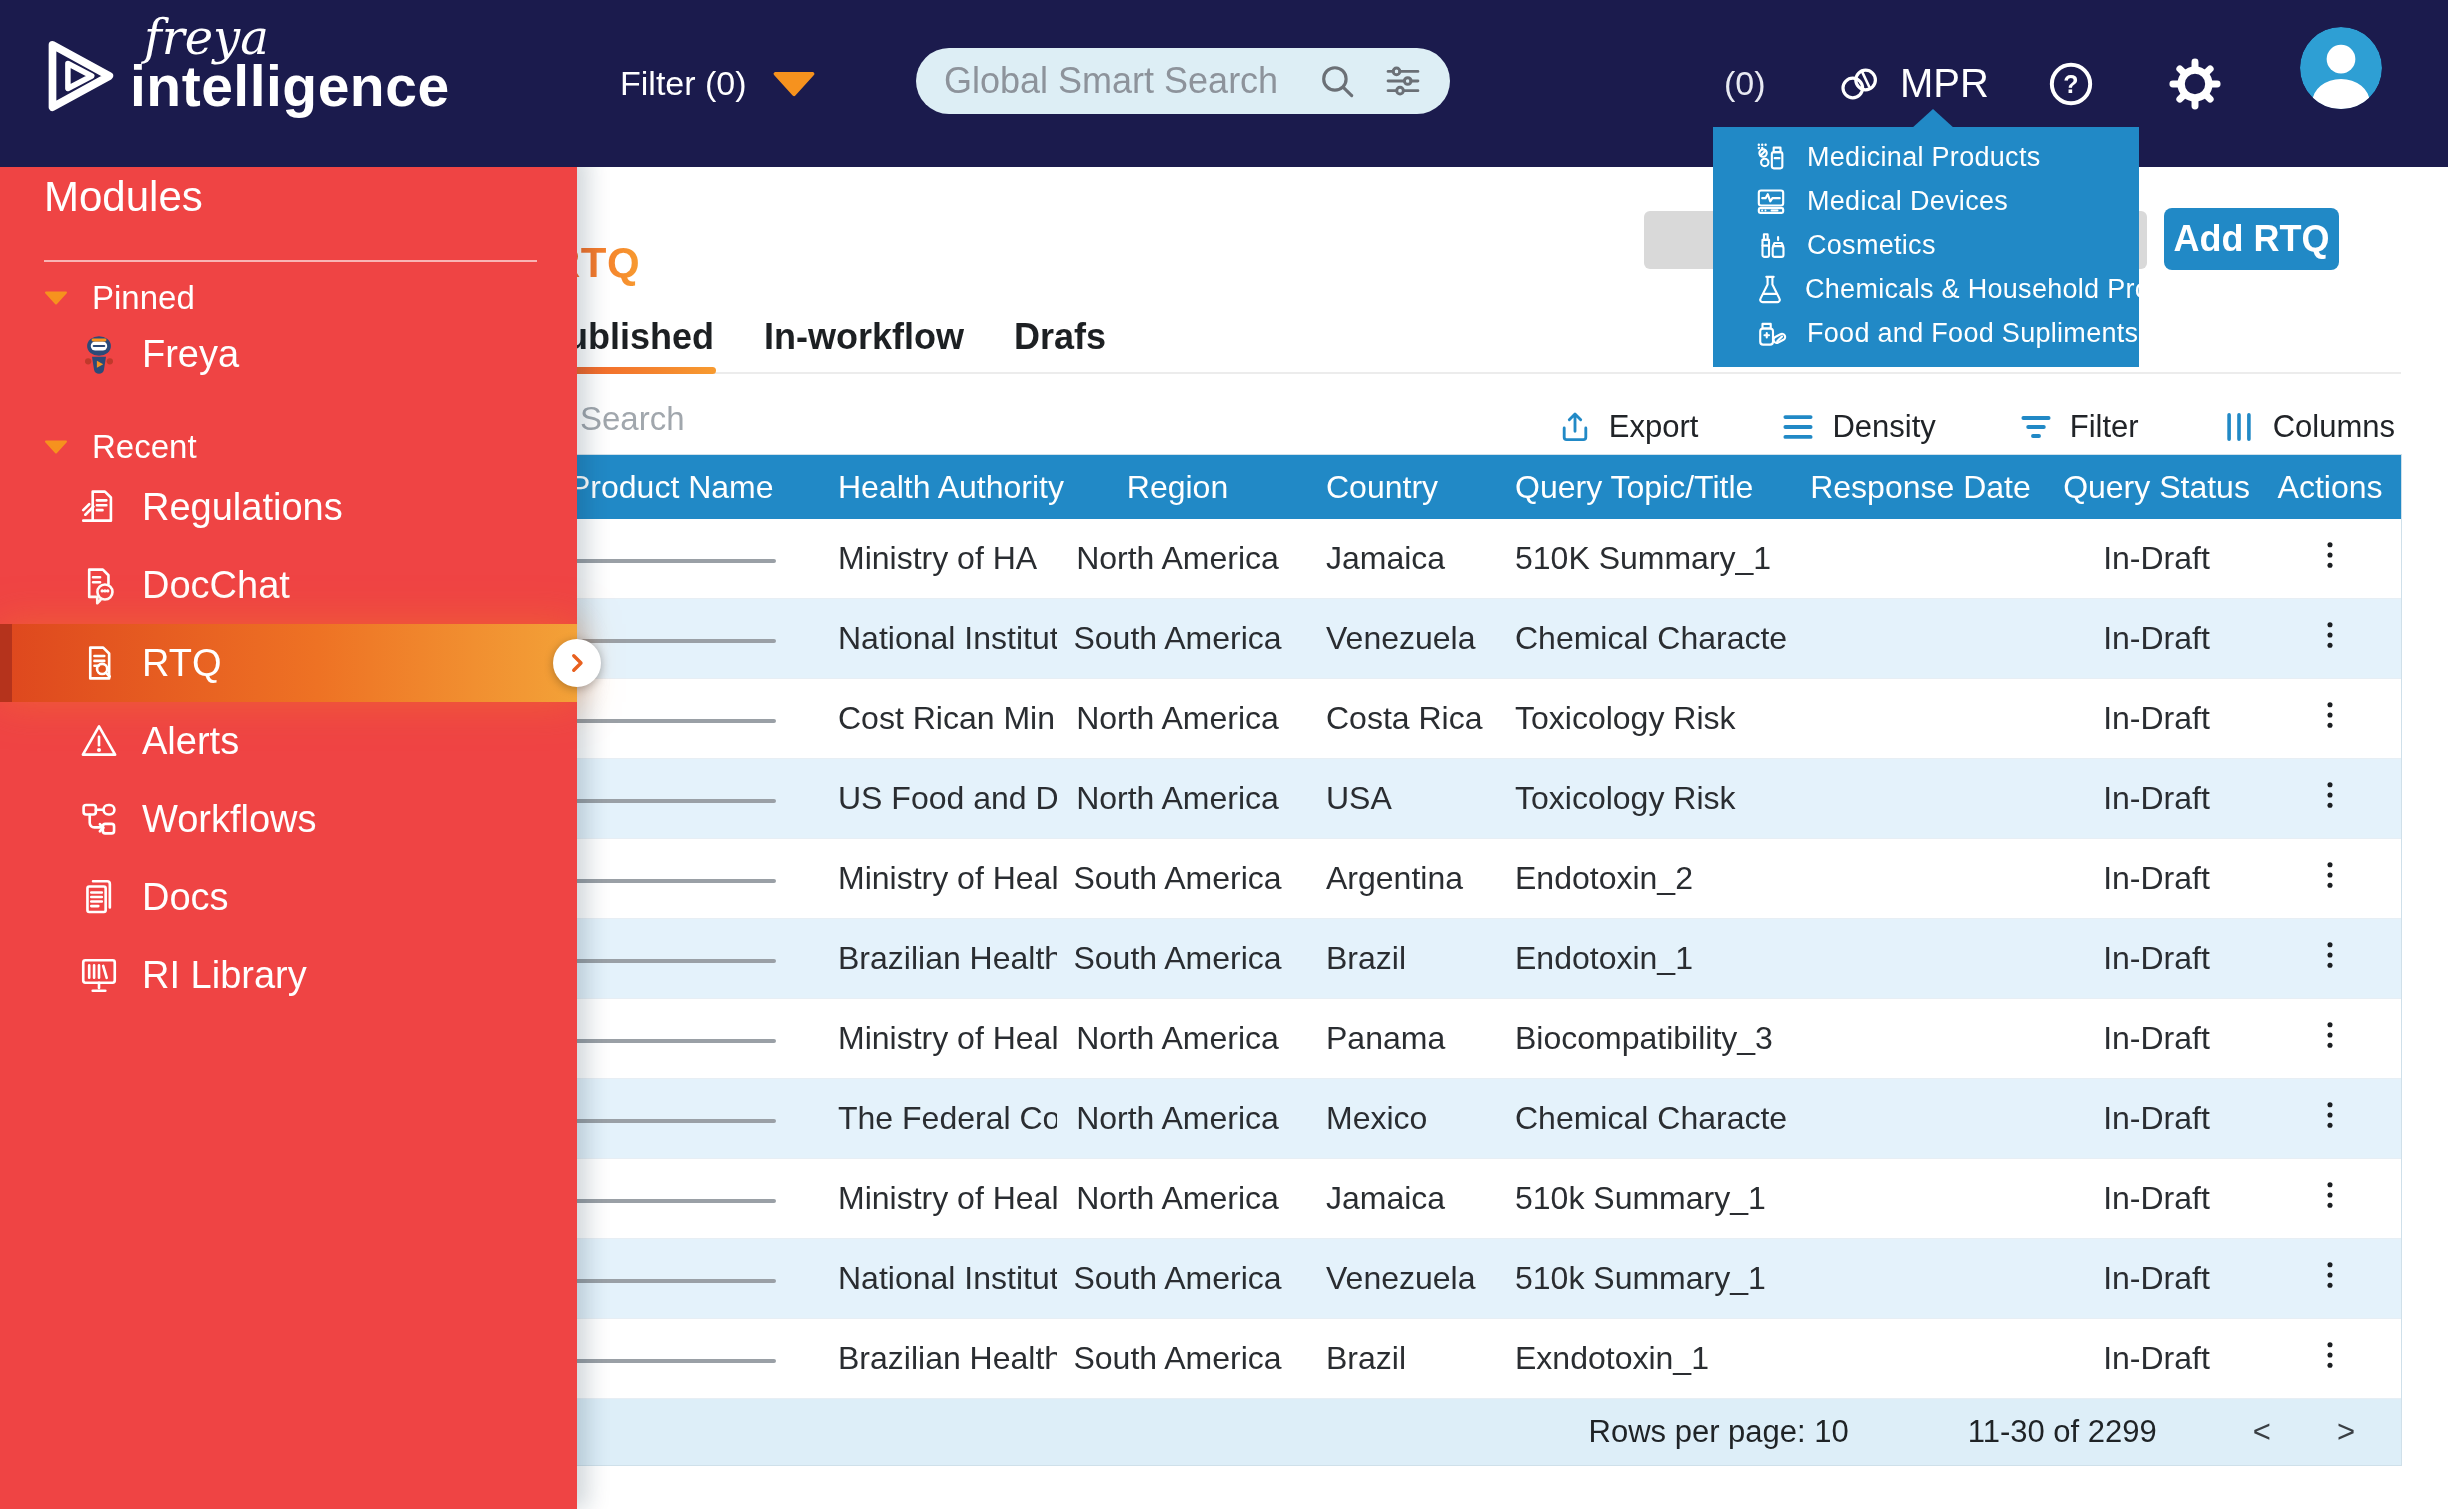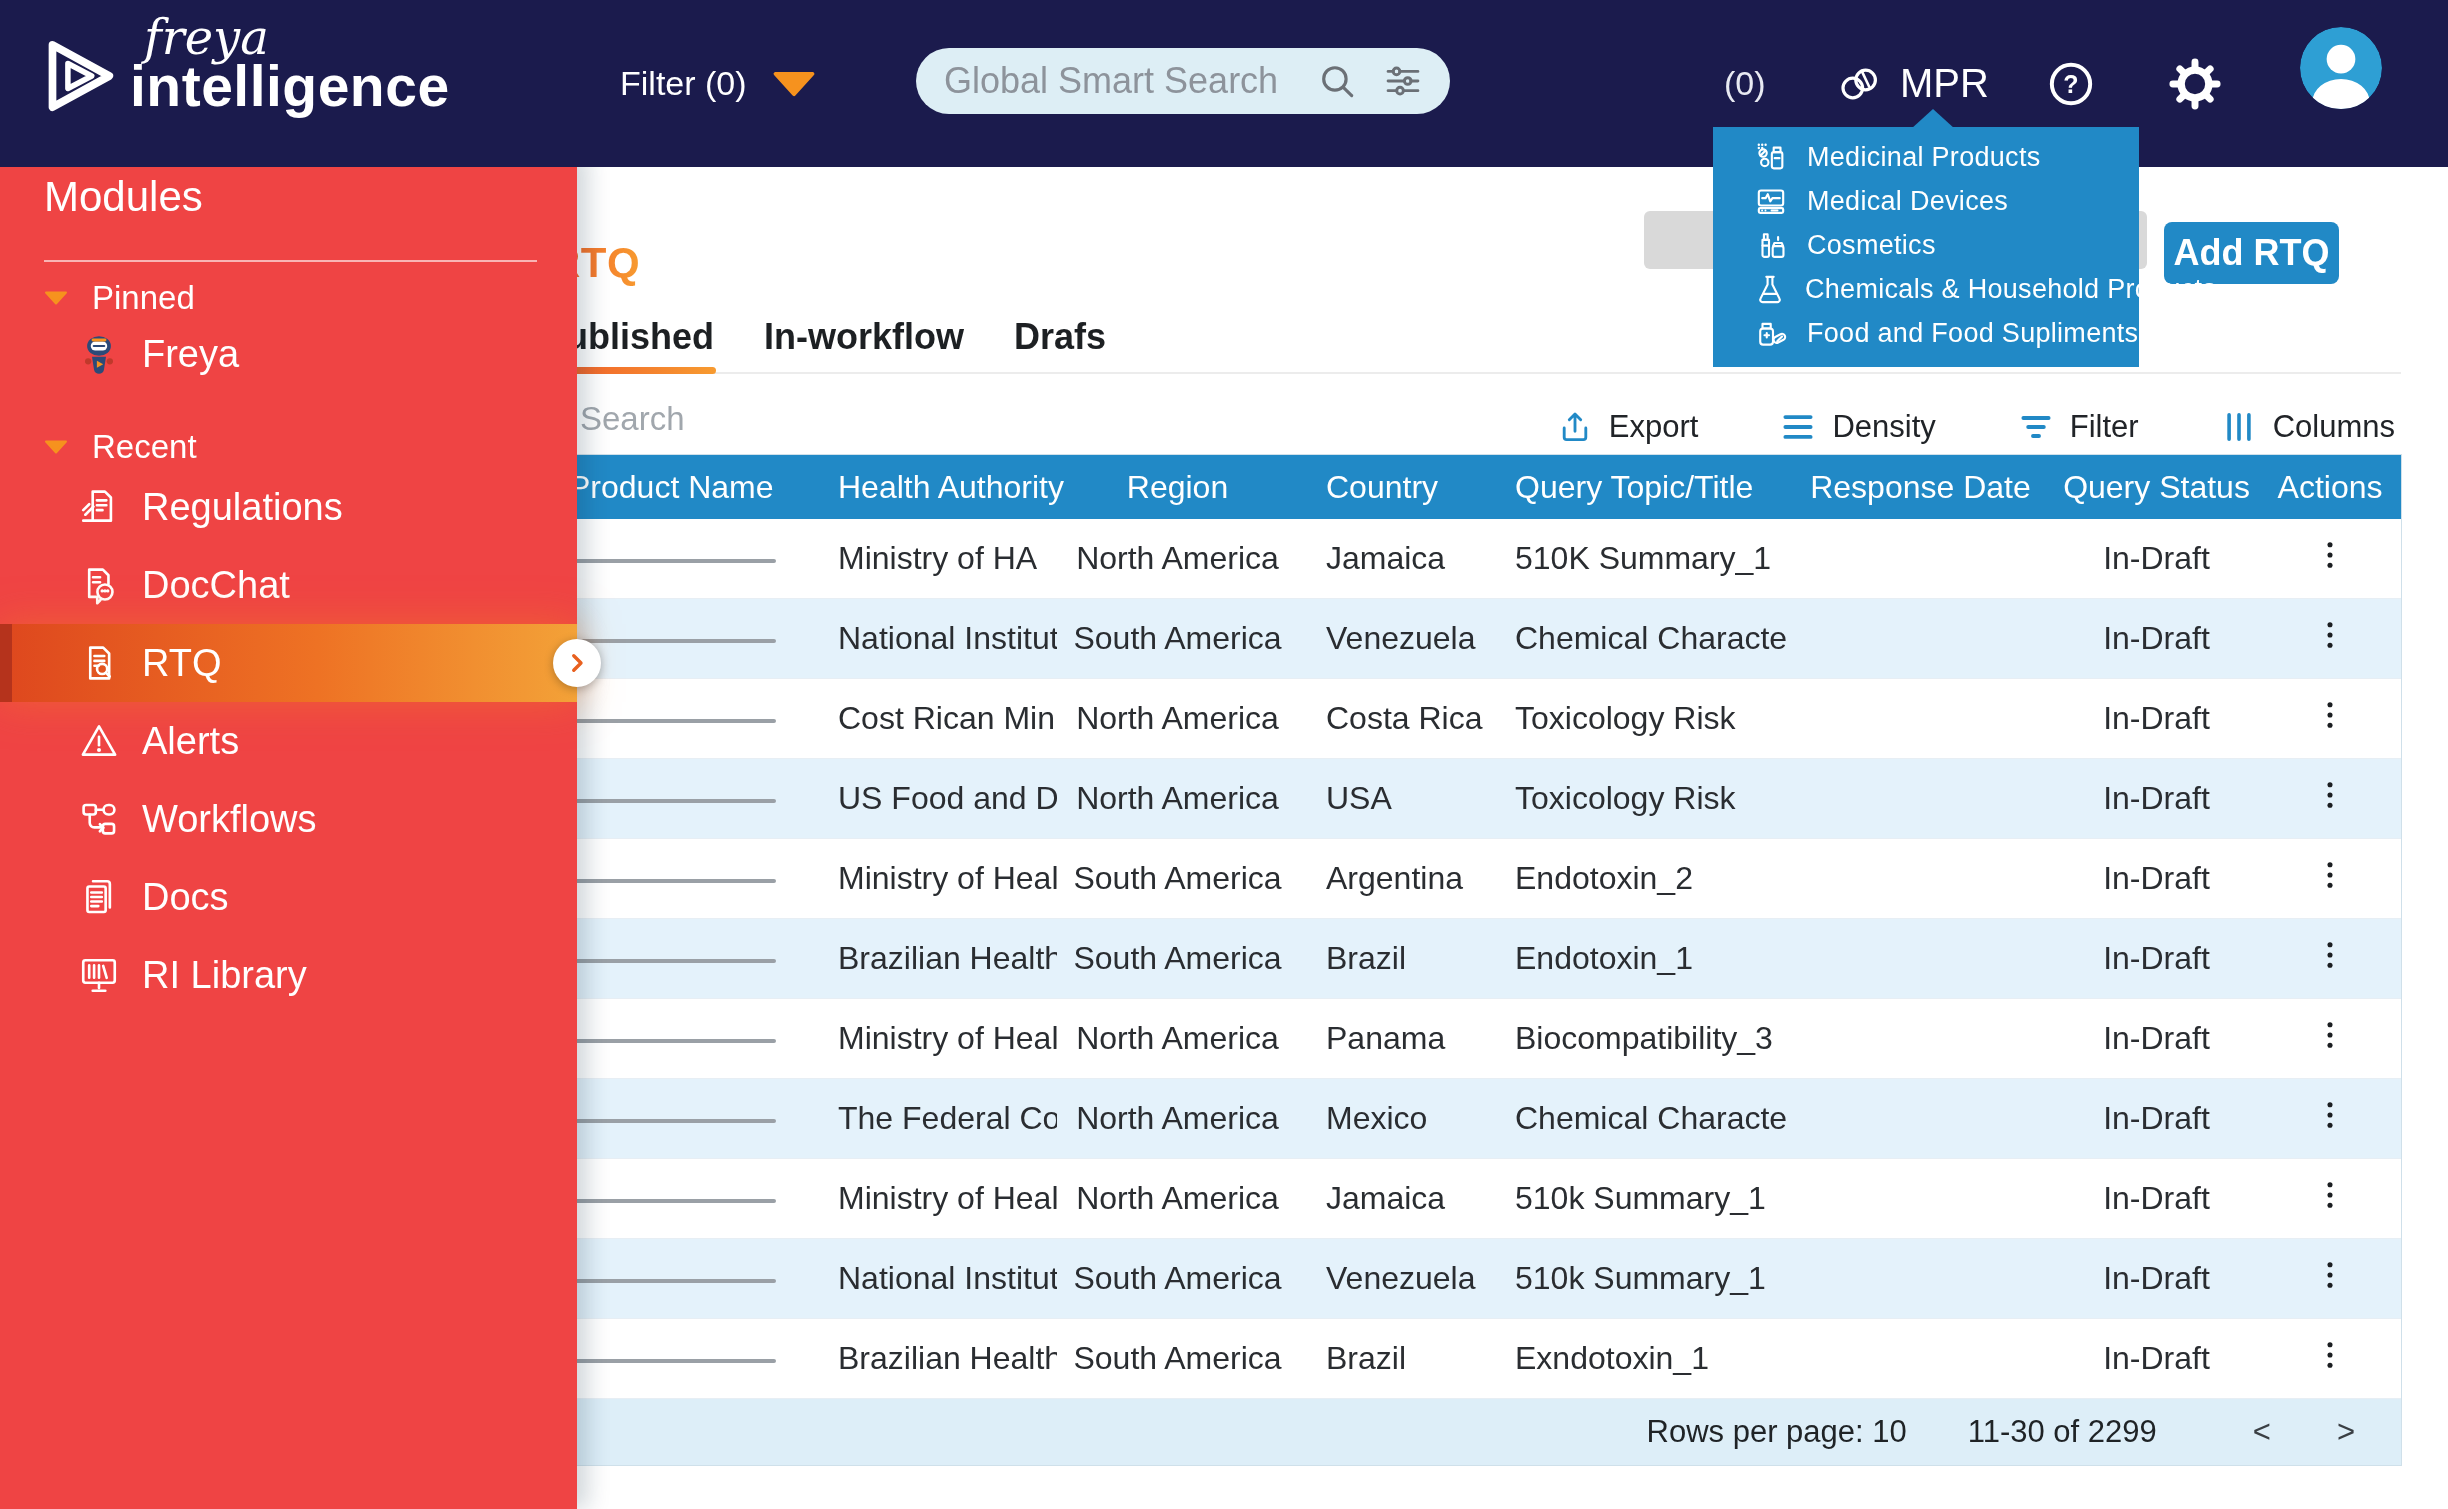--- a/index.html
+++ b/index.html
@@ -65,21 +65,21 @@
               box-shadow:0 2px 10px rgba(0,0,0,.28);cursor:pointer;z-index:5;}
   .expand-fab svg{width:30px;height:30px;}
   
   .main{position:absolute;left:482px;top:167px;width:1967px;height:1342px;background:#fff;}
   .page-title{position:absolute;top:44px;left:68px;font-size:42px;font-weight:800;letter-spacing:0.5px;
               background:linear-gradient(90deg,#f25c29,#f79b30);-webkit-background-clip:text;background-clip:text;color:transparent;}
   .category-select{position:absolute;top:44px;left:1162px;width:503px;height:58px;background:#d9d9d9;border-radius:6px;
               display:flex;align-items:center;justify-content:flex-end;gap:22px;padding:0 26px;box-sizing:border-box;
               font-size:34px;color:#222;cursor:pointer;z-index:1;}
   .category-select .sel-caret svg{width:30px;height:30px;color:#111;}
-  .add-btn{position:absolute;top:55px;left:1682px;width:175px;height:62px;border:none;border-radius:8px;background:#2189c6;
+  .add-btn{position:absolute;top:41px;left:1682px;width:175px;height:62px;border:none;border-radius:8px;background:#2189c6;
            color:#fff;font-size:36px;font-weight:600;font-family:"Liberation Sans",sans-serif;cursor:pointer;}
   .tabs{position:absolute;top:149px;left:58px;right:48px;height:56px;border-bottom:2px solid #ececec;
         display:flex;gap:46px;align-items:flex-start;}
   .tab{font-size:36px;font-weight:600;color:#1d2023;position:relative;padding:0 2px;cursor:pointer;background:none;border:none;
        font-family:"Liberation Sans",sans-serif;}
   .tab.active::after{content:'';position:absolute;left:0;right:0;bottom:-16px;height:7px;border-radius:4px;
        background:linear-gradient(90deg,#f0592b,#f79b30);}
   .toolbar{position:absolute;top:225px;left:58px;right:48px;display:flex;align-items:center;}
   .tb-search{display:flex;align-items:center;gap:4px;flex:1;color:#9aa0a6;}
   .tb-search .tbs-icon svg{width:34px;height:34px;}
@@ -98,21 +98,21 @@
   .th{color:#fff;font-size:32px;padding-left:28px;white-space:nowrap;cursor:pointer;}
   .th.c-center,.td.c-center{padding-left:0;text-align:center;}
   .trow{height:79px;align-items:center;background:#fff;border-bottom:1px solid #e7eef4;}
   .trow.alt{background:#e4f2fb;}
   .td{font-size:32px;color:#2a2d31;padding-left:28px;white-space:nowrap;overflow:hidden;}
   .ph-line{display:inline-block;width:207px;height:4px;border-radius:2px;background:#9aa0a6;vertical-align:middle;}
   .kebab{display:inline-flex;color:#1b1e21;cursor:pointer;}
   .kebab svg{width:36px;height:36px;}
   .tfoot{height:66px;background:#ddeef8;display:flex;align-items:center;justify-content:flex-end;
          font-size:31px;color:#1f2326;}
-  .tf-rpp{margin-right:61px;}
+  .tf-rpp{margin-right:119px;}
   .tf-range{margin-right:96px;}
   .tf-prev{margin-right:66px;cursor:pointer;color:#3a3f44;}
   .tf-next{margin-right:46px;cursor:pointer;color:#3a3f44;}
 </style>
 </head>
 <body>
 
 <header class="topbar">
   <div class="brand">
     <span class="logo-mark">

